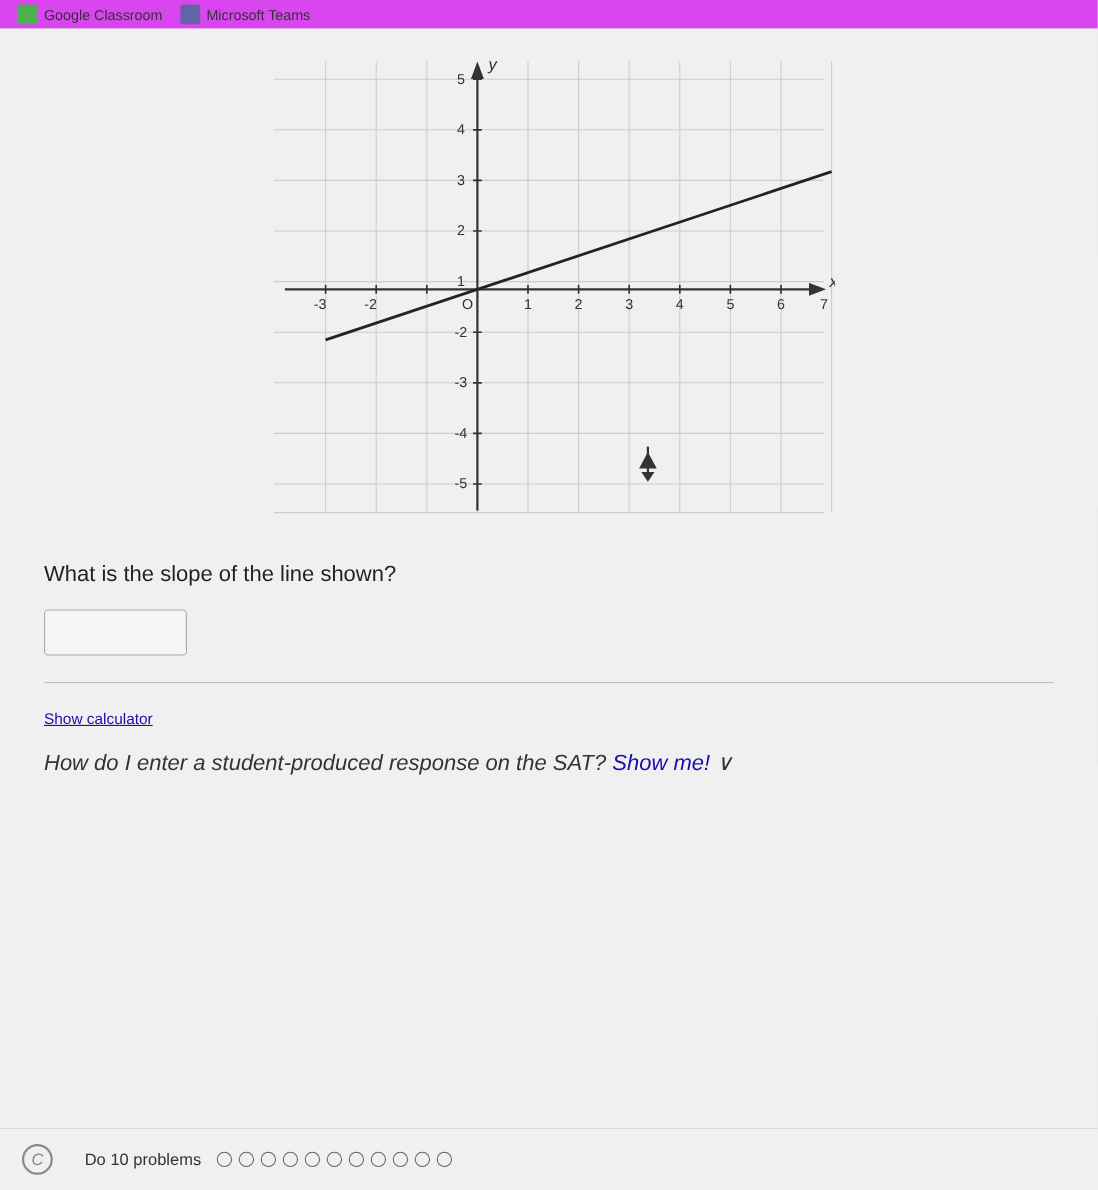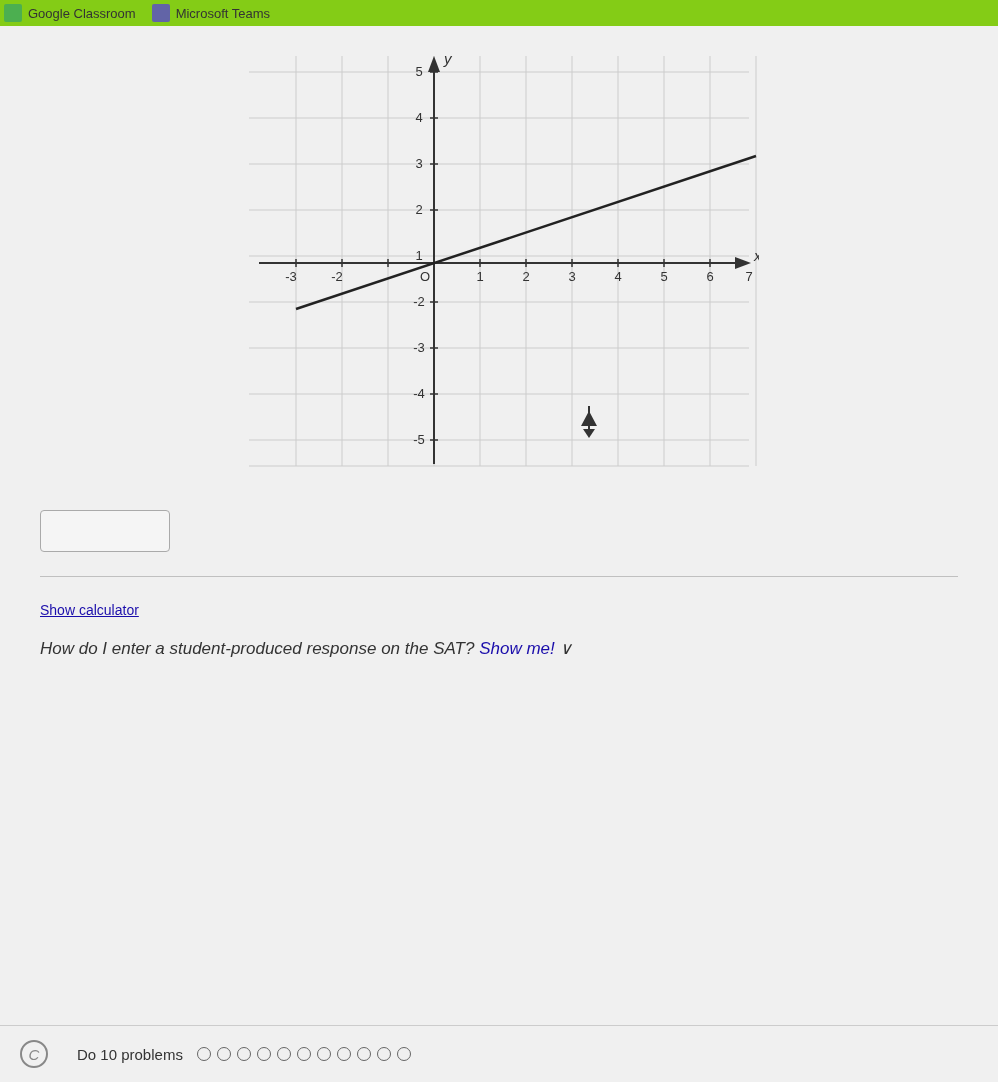--- a/index.html
+++ b/index.html
@@ -6,22 +6,22 @@
     body {
       font-family: Arial, sans-serif;
       background-color: #e8e8e8;
       width: 998px;
       min-height: 1082px;
       overflow-x: hidden;
     }
     .top-bar {
       display: flex;
       align-items: flex-end;
-      padding: 4px 4px;
-      background: #84cc16;
+      padding: 4px 16px;
+      background: #d946ef;
       gap: 16px;
     }
     .top-bar-item {
       display: flex;
       align-items: center;
       gap: 6px;
       font-size: 13px;
       color: #333;
     }
     .gc-icon {
@@ -73,21 +73,21 @@
     }
     .show-calculator-link {
       display: inline-block;
       font-size: 14px;
       color: #1a0dab;
       text-decoration: underline;
       margin-bottom: 20px;
       cursor: pointer;
     }
     .help-text {
-      font-size: 17px;
+      font-size: 20px;
       color: #333;
       font-style: italic;
       margin-bottom: 30px;
     }
     .help-text .show-me {
       color: #1a0dab;
       font-style: italic;
       cursor: pointer;
     }
     .bottom-bar {
@@ -240,20 +240,21 @@
 
         <polygon points="350,375 342,360 358,360" fill="#333" transform="rotate(180,350,370)"></polygon>
         <line x1="350" y1="360" x2="350" y2="385" stroke="#333" stroke-width="2"></line>
         <polygon points="344,383 350,392 356,383" fill="#333"></polygon>
 
       </svg>
     </div>
   </div>
 
   
+  <div class="question-text">What is the slope of the line shown?</div>
 
   
   <input type="text" class="answer-input" placeholder="" style="">
 
   
   <hr class="divider">
 
   
   <a class="show-calculator-link">Show calculator</a>
 

